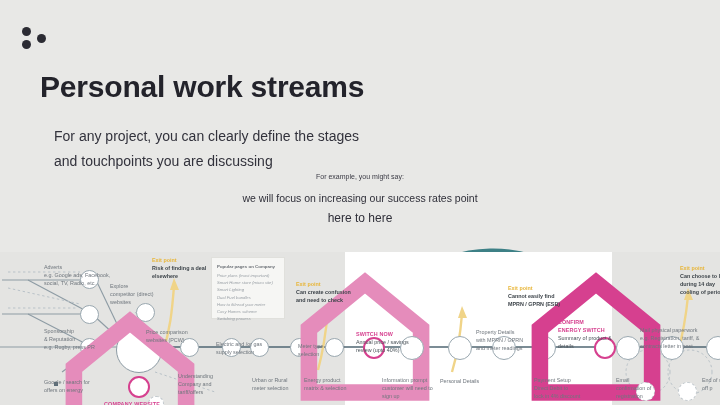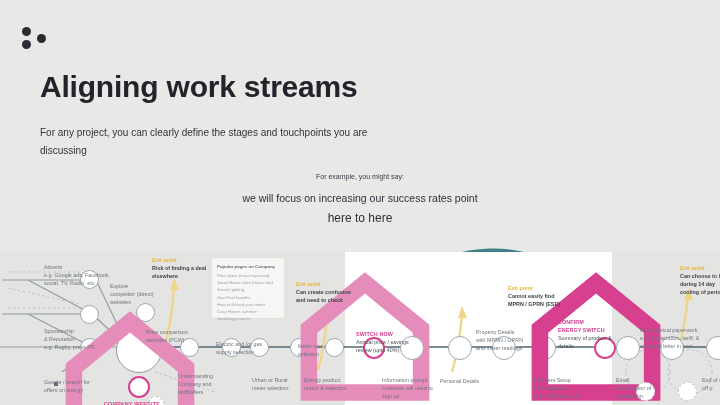--- a/index.html
+++ b/index.html
@@ -19,22 +19,22 @@
   .logo i.d2{width:9px;height:9px;left:19px;top:8px;}
   .logo i.d3{width:9px;height:9px;left:4px;top:14px;}
 
   
   .title{
     position:absolute;left:40px;top:70px;
     font-size:30px;font-weight:bold;color:#23232b;
     letter-spacing:-0.2px;white-space:nowrap;
   }
   .subtitle{
-    position:absolute;left:40px;top:124px;
-    font-size:10px;color:#32323c;line-height:1.75;
+    position:absolute;left:54px;top:124px;
+    font-size:14px;color:#32323c;line-height:1.75;
     max-width:330px;
   }
 
   
   .ex-small{
     position:absolute;left:0;right:0;top:173px;text-align:center;
     font-size:7px;color:#3a3a44;
   }
   .ex-line1{
     position:absolute;left:0;right:0;top:192px;text-align:center;
@@ -101,21 +101,21 @@
 <body>
 
 <div class="slide">
 
   <div class="logo">
     <i class="d1"></i>
       <i class="d2"></i>
       <i class="d3"></i>
   </div>
 
-  <div class="title">Aligning  work streams</div>
+  <div class="title">Personal  work streams</div>
   <div class="subtitle">For any project, you can clearly define the stages and touchpoints you are discussing</div>
 
   <div class="ex-small">For example, you might say:</div>
   <div class="ex-line1">we will focus on increasing our success rates point</div>
   <div class="ex-line2">here to here</div>
 
   <svg width="720" height="405" style="position:absolute;left:0;top:0;pointer-events:none;">
     <path d="M375,365 C375,215 605,215 605,355" fill="none" stroke="#3d8086" stroke-width="5.5" stroke-linecap="butt"></path>
     <polygon points="375,383 366,352 384,352" fill="#3d8086"></polygon>
     <polygon points="605,372 596,342 614,342" fill="#3d8086"></polygon>

